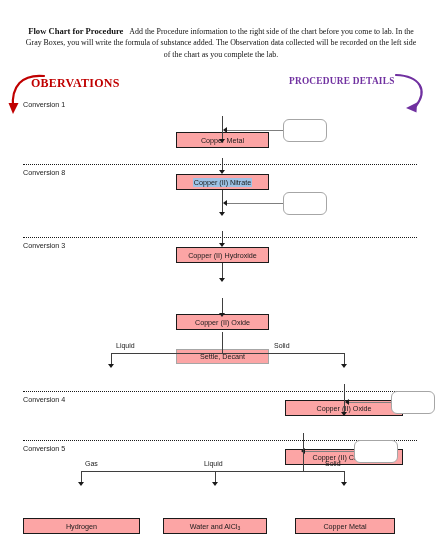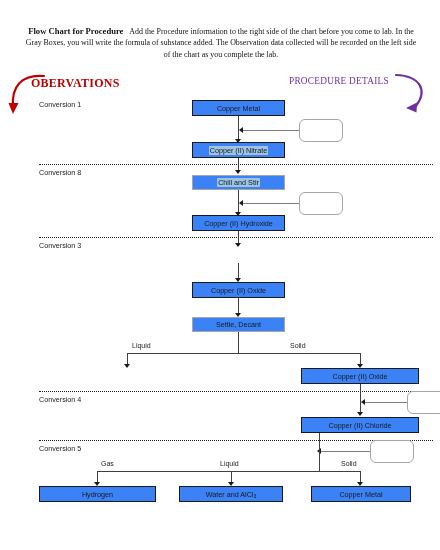--- a/index.html
+++ b/index.html
@@ -24,46 +24,46 @@
   
   .banner-left{
     position:absolute;left:31px;top:76px;
     font-family:"Liberation Serif", serif;
     font-weight:bold;font-size:12px;letter-spacing:.25px;
     color:#C00000;
   }
   .banner-right{
     position:absolute;left:289px;top:76px;
     font-family:"Liberation Serif", serif;
-    font-weight:normal;font-size:9.3px;letter-spacing:.25px;
+    font-weight:bold;font-size:9.3px;letter-spacing:.25px;
     color:#7030A0;
   }
   .swoosh{position:absolute;pointer-events:none;}
   .swoosh-l{left:4px;top:70px;}
   .swoosh-r{left:382px;top:70px;}
 
   
-  .chart{position:absolute;left:16px;top:96px;width:385px;height:420px;}
+  .chart{position:absolute;left:0;top:96px;width:385px;height:420px;}
 
   
   .divider{
     position:absolute;left:23px;width:394px;height:0;
     border-top:1px dotted #1a1a1a;
   }
   .conv-label{
     position:absolute;left:23px;
     font-size:7.2px;color:#1a1a1a;white-space:nowrap;
   }
 
   
   .node{
     position:absolute;box-sizing:border-box;
     display:flex;align-items:center;justify-content:center;
     font-size:7.2px;color:#1a1a1a;text-align:center;
-    background:#3b82f6;white-space:nowrap;
+    background:#fca5a5;white-space:nowrap;margin-top:32px;
   }
   .node.substance{border:1.4px solid #1a1a1a;}
   .node.process{border:1px solid #a6a6a6;}
   .node .sel{background:#9DC3E6;padding:0 1px;}
 
   
   .note{
     position:absolute;box-sizing:border-box;
     border:1.3px solid #a6a6a6;border-radius:6px;
     background:#ffffff;
@@ -129,23 +129,20 @@
   <div class="node substance" style="left:176px;top:46px;width:93px;height:16px;">
     <span class="sel">Copper (II) Nitrate</span>
   </div>
 
   <div class="divider" style="top:68px;"></div>
   <div class="conv-label" style="top:72px">Conversion 8</div>
 
   <div class="vline" style="left:222px;top:62px;height:14px;"></div>
   <div class="arrow-d" style="left:219px;top:74px;"></div>
 
-  <div class="node process" style="left:176px;top:79px;width:93px;height:15px;">
-    <span class="sel">Chill and Stir</span>
-  </div>
 
   <div class="vline" style="left:222px;top:94px;height:24px;"></div>
   <div class="arrow-d" style="left:219px;top:116px;"></div>
 
   <div class="note" style="left:283px;top:96px;width:44px;height:23px;"></div>
   <div class="hline thin" style="left:227px;top:107px;width:56px;"></div>
   <div class="arrow-l" style="left:223px;top:104px;"></div>
 
   <div class="node substance" style="left:176px;top:119px;width:93px;height:16px;">Copper (II) Hydroxide</div>
 

